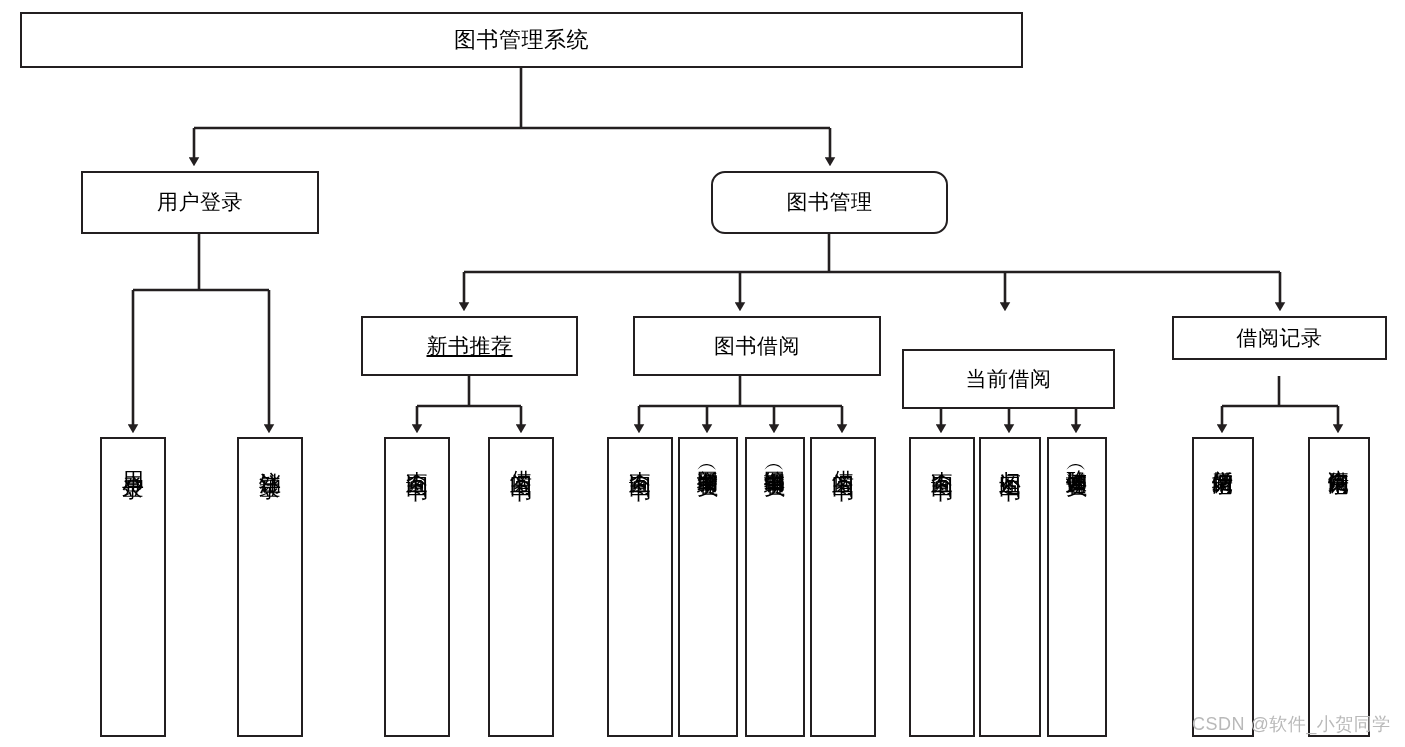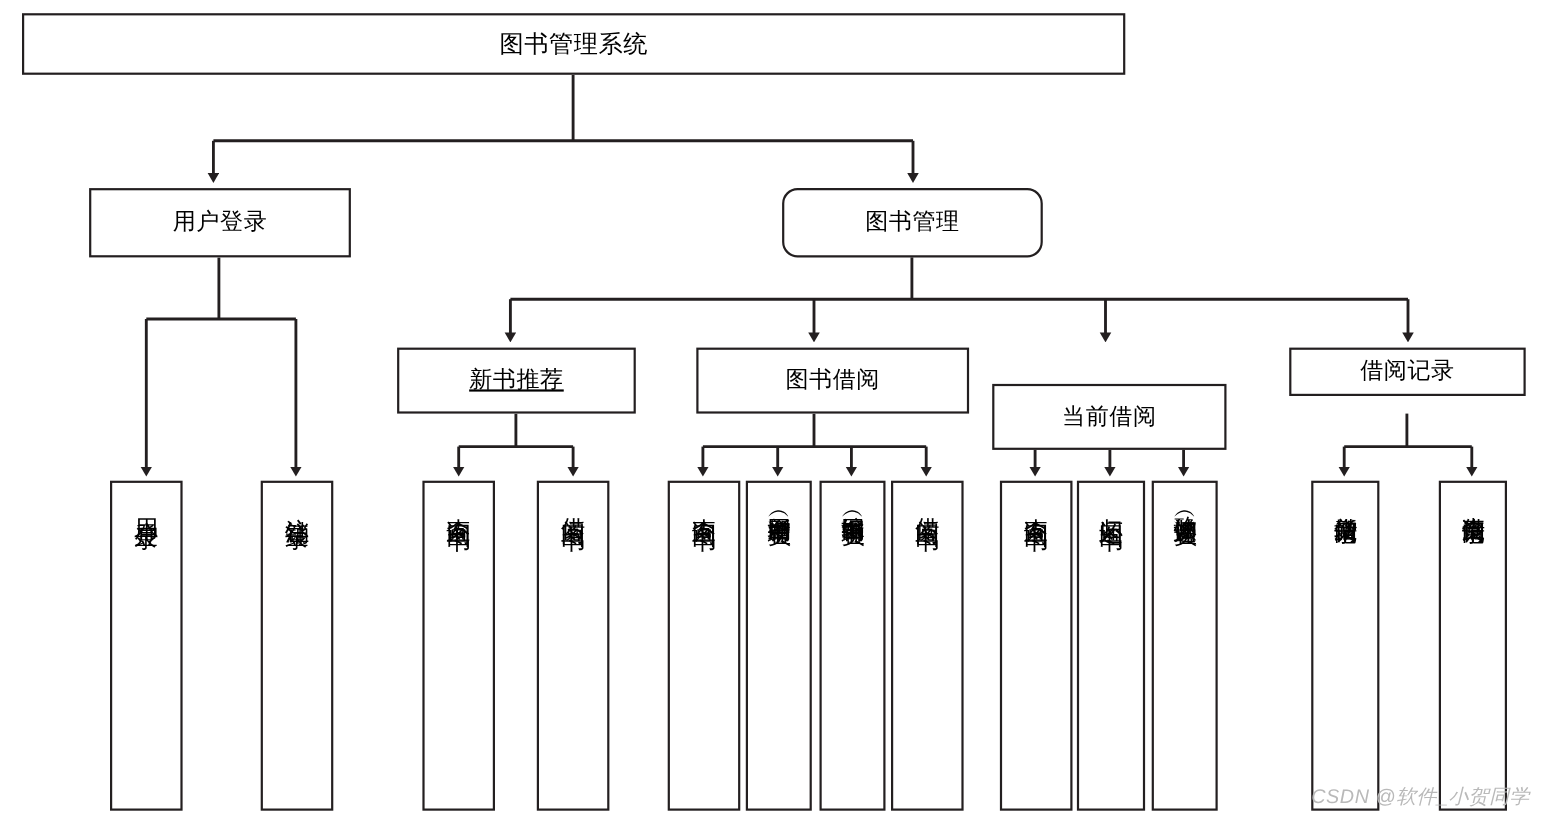--- a/index.html
+++ b/index.html
@@ -69,21 +69,20 @@
     letter-spacing: 1px;
   }
   .watermark {
     position: absolute;
     color: #b9b9b9;
     font-size: 18px;
     letter-spacing: 0.5px;
     z-index: 5;
     white-space: nowrap;
     font-family: "Liberation Sans", "DejaVu Sans", sans-serif;
-    font-style: italic;
   }
 </style>
 </head>
 <body>
 
 <div id="canvas">
 
   <svg id="edges" viewBox="0 0 1405 747" width="1405" height="747">
     <defs>
       <marker id="arrow" viewBox="0 0 12 14" refX="1" refY="7" markerWidth="9" markerHeight="11" orient="auto-start-reverse" markerUnits="userSpaceOnUse">

